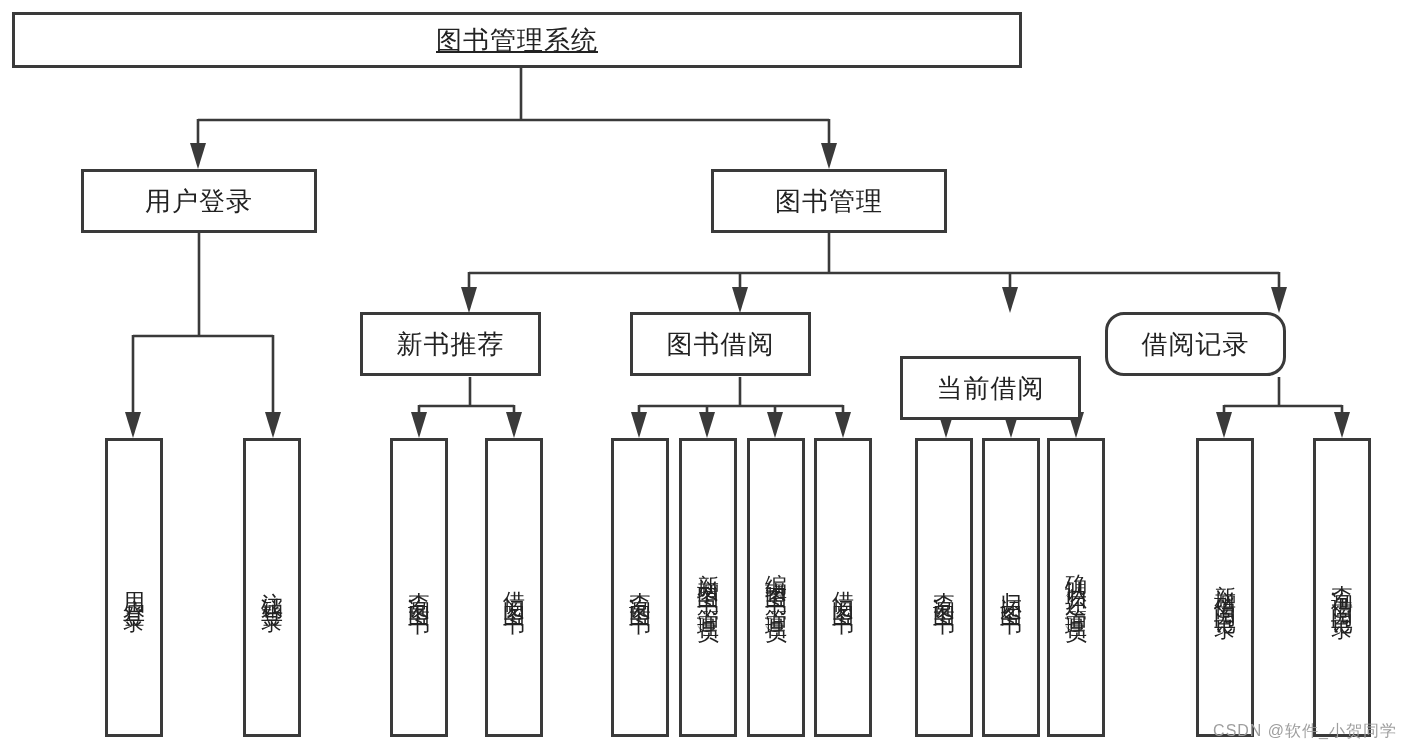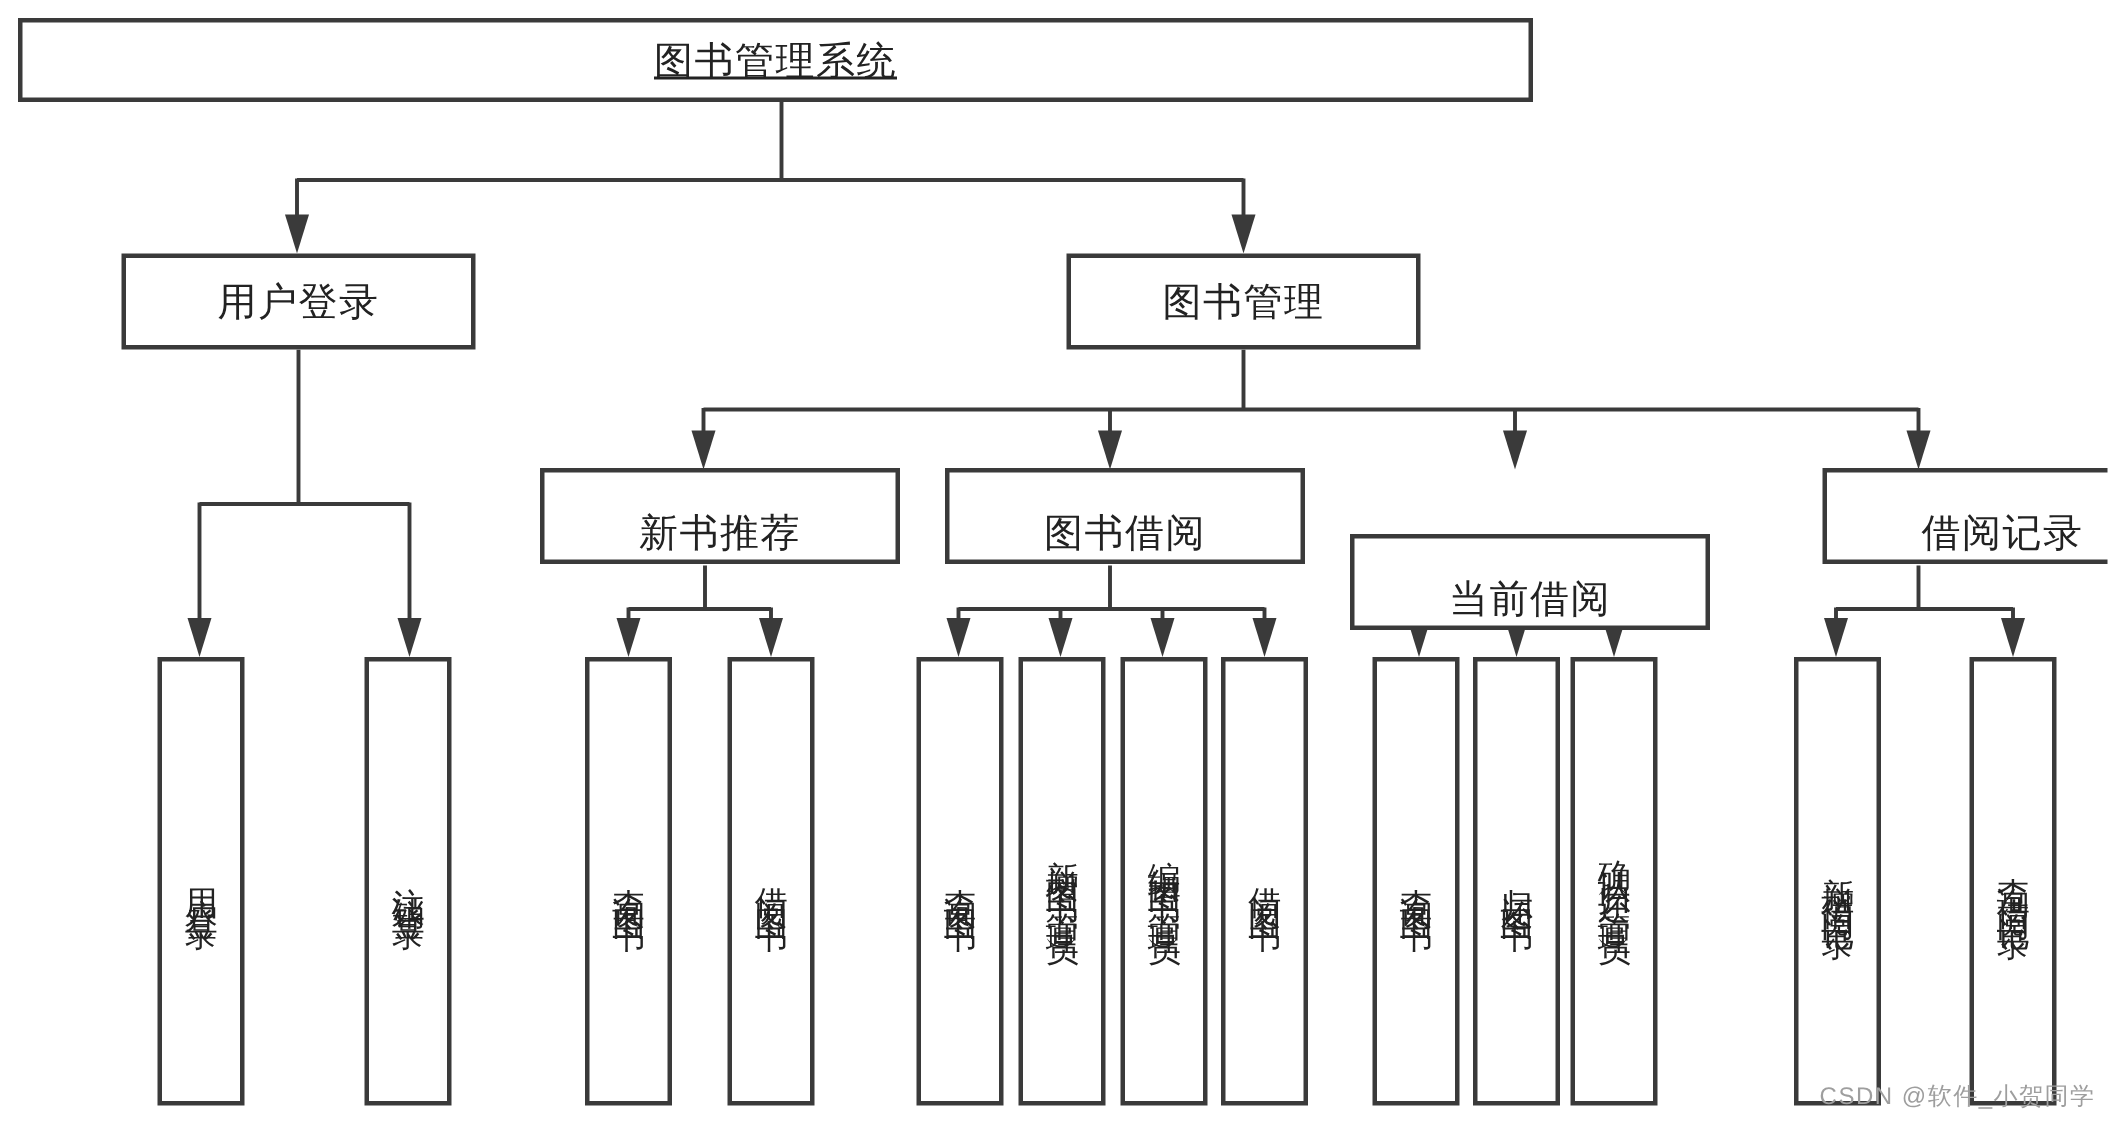--- a/index.html
+++ b/index.html
@@ -24,21 +24,21 @@
     background:#ffffff;
     border:3px solid var(--line);
     box-sizing:border-box;
     display:flex;align-items:center;justify-content:center;
     color:var(--text);
     z-index:2;
   }
   .hlabel{font-size:26px;letter-spacing:1px;white-space:nowrap;}
   .root{left:12px;top:12px;width:1010px;height:56px;text-decoration:underline;}
   .lvl1{top:169px;width:236px;height:64px;}
-  .lvl2{top:312px;width:240px;height:64px;align-items:flex-end;}
+  .lvl2{top:312px;width:181px;height:64px;}
   .leaf{top:438px;width:58px;height:299px;}
   .vtext{
     writing-mode:vertical-lr;
     text-orientation:mixed;
     font-size:22px;
     line-height:1.1;
     letter-spacing:7px;
     white-space:nowrap;
   }
   .watermark{
@@ -106,21 +106,21 @@
 
   <div class="box lvl2" style="left:360px;">
     <span class="hlabel">新书推荐</span>
   </div>
   <div class="box lvl2" style="left:630px;">
     <span class="hlabel">图书借阅</span>
   </div>
   <div class="box lvl2" style="left:900px;margin-top:44px;">
     <span class="hlabel">当前借阅</span>
   </div>
-  <div class="box lvl2" style="left:1215px;">
+  <div class="box lvl2" style="left:1105px;border-radius:19px;">
     <span class="hlabel">借阅记录</span>
   </div>
 
   <div class="box leaf" style="left:105px;">
     <span class="vtext">用户登录</span>
   </div>
   <div class="box leaf" style="left:243px;">
     <span class="vtext">注销登录</span>
   </div>
 

